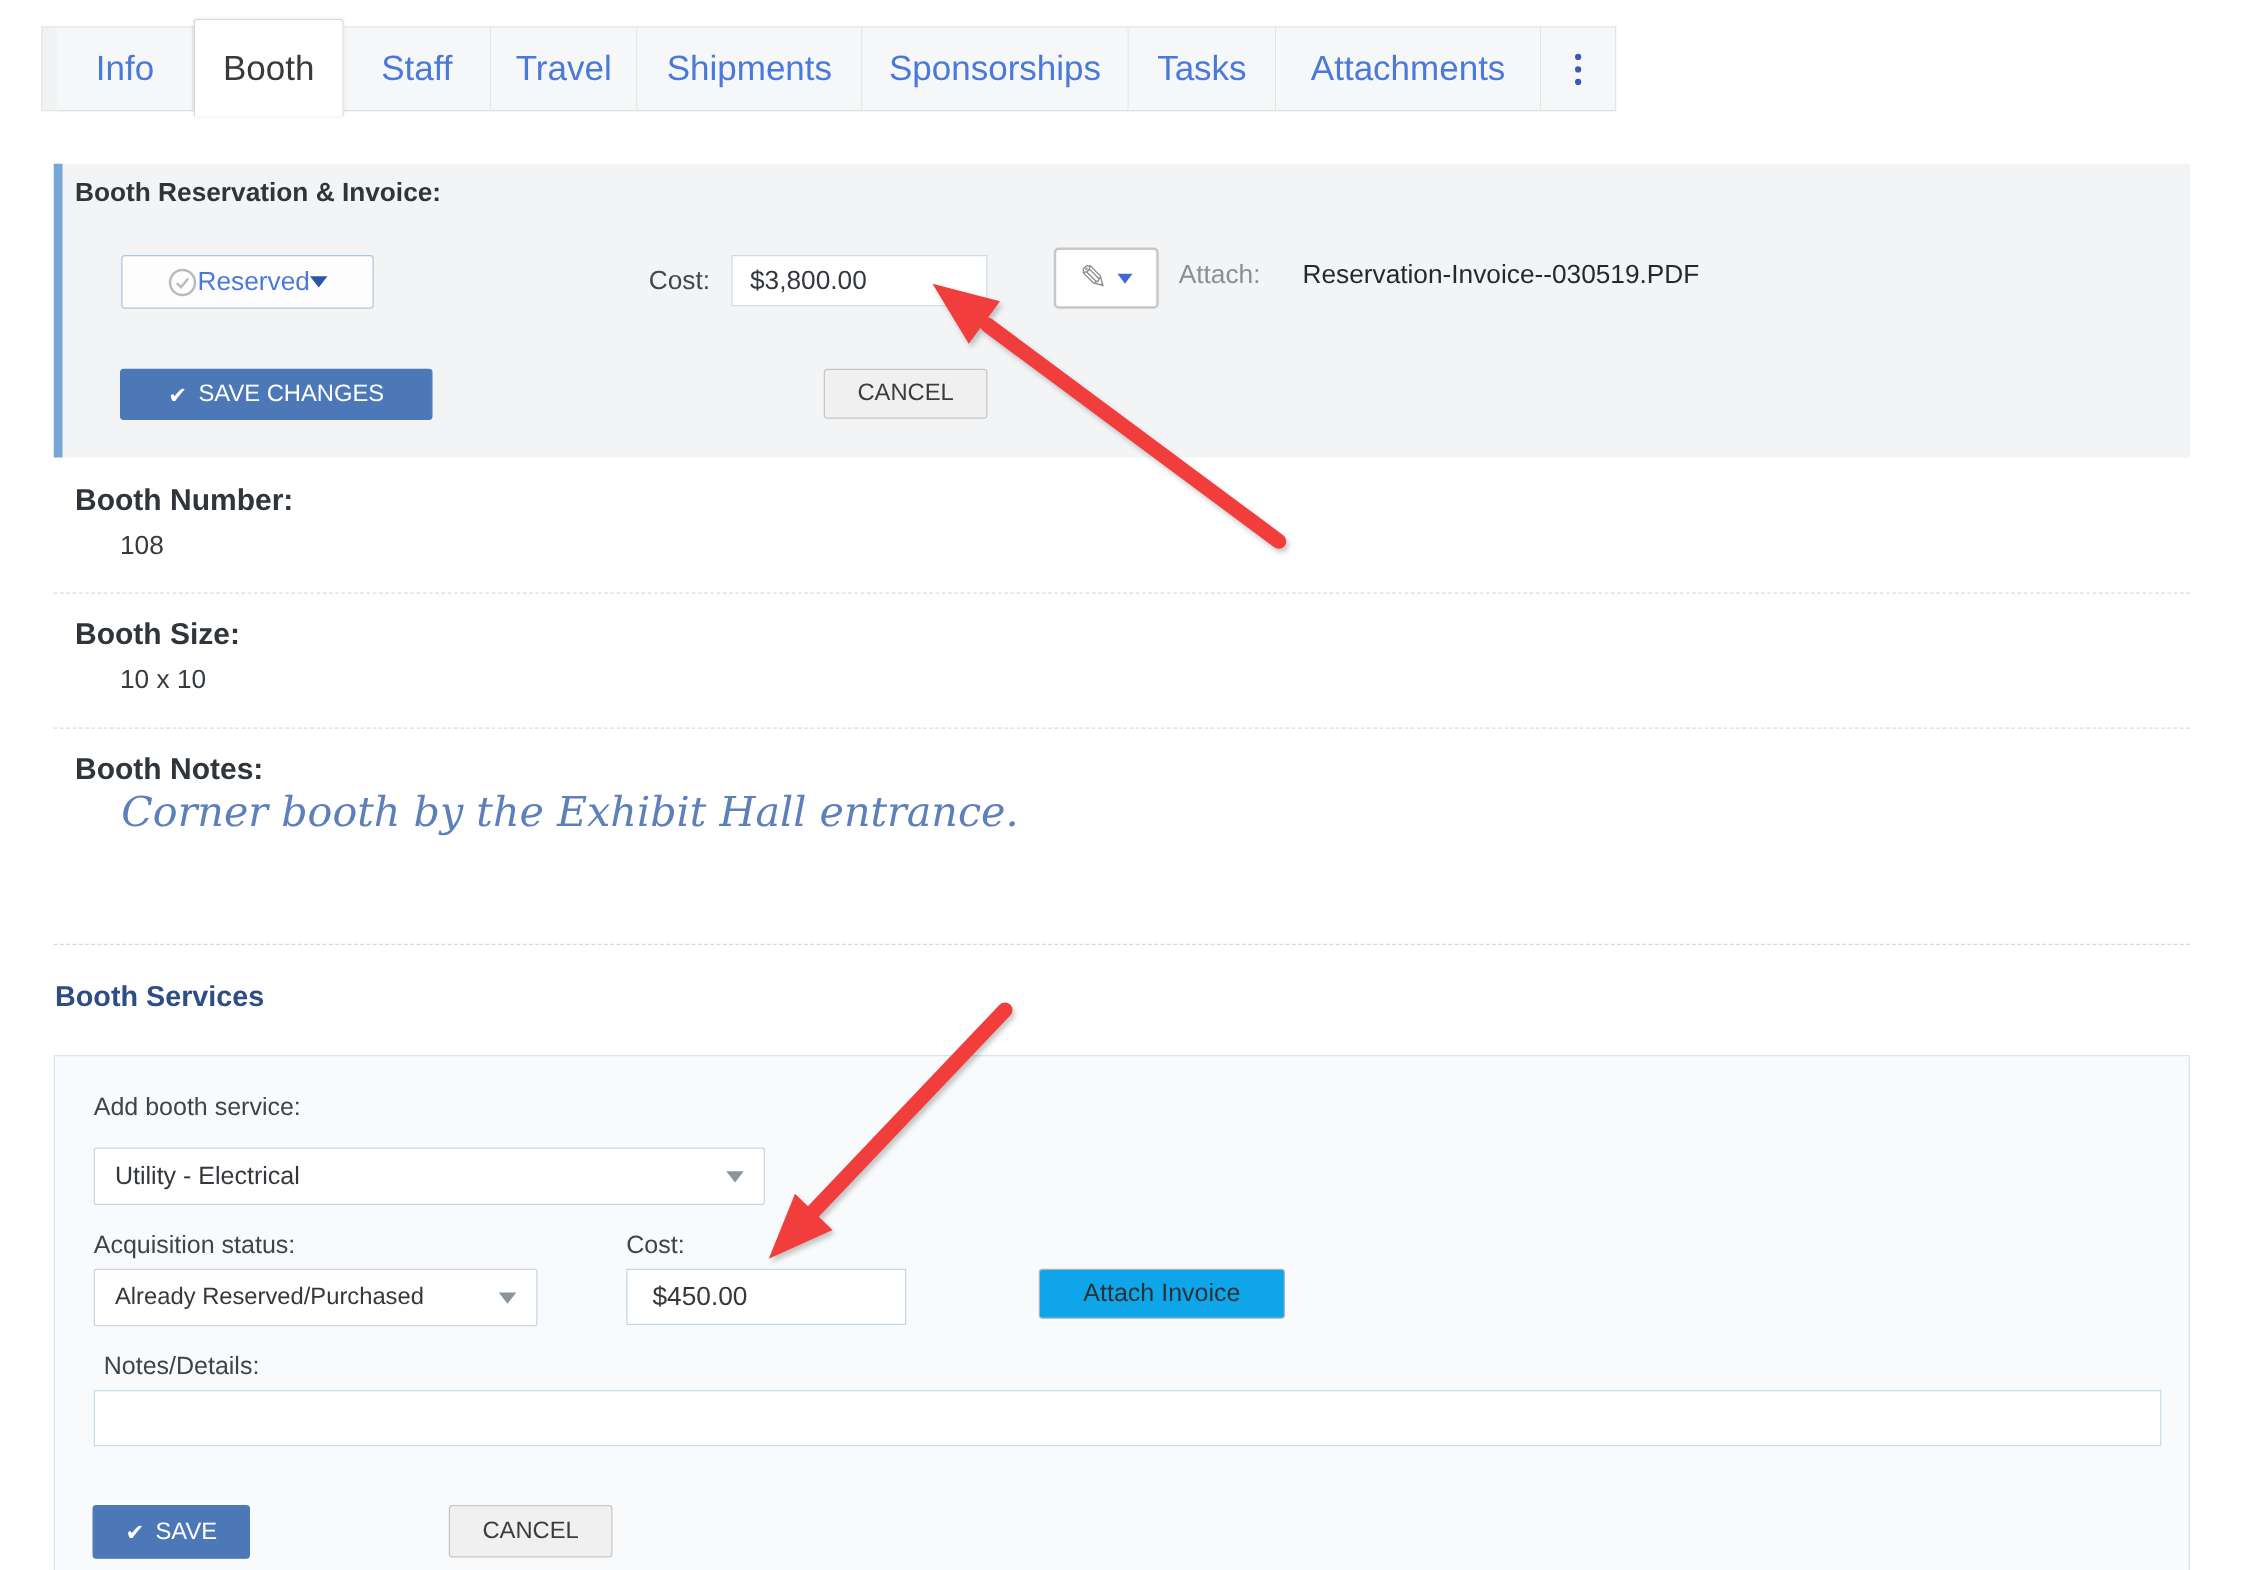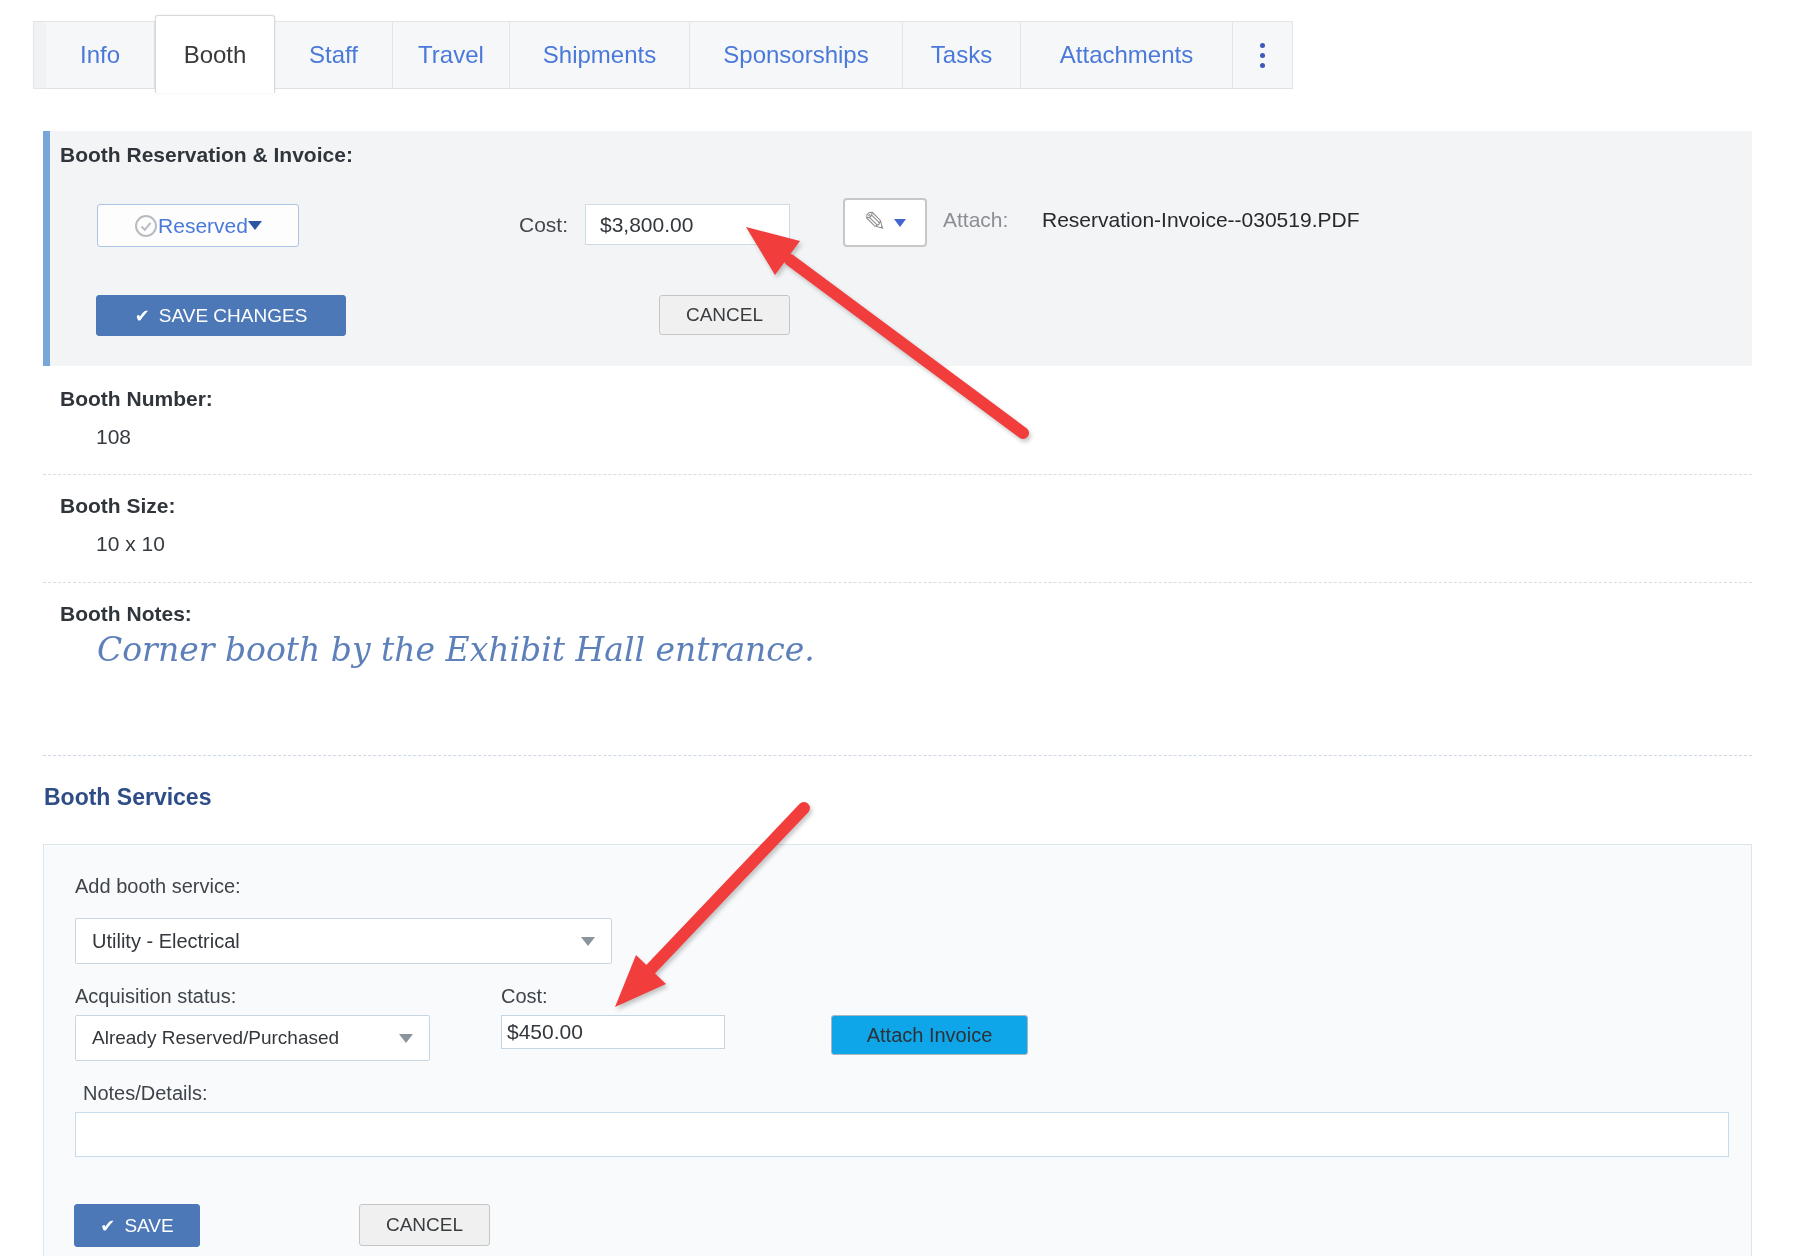--- a/index.html
+++ b/index.html
@@ -2,21 +2,21 @@
 <html><head>
 <meta charset="utf-8">
 <style>
   * { margin:0; padding:0; box-sizing:border-box; }
   body { background:#fff; font-family:"Liberation Sans", sans-serif; }
   #page { position:relative; width:1795px; height:1256px; background:#fff; overflow:hidden; }
 
   
   .tabbar { position:absolute; left:33px; top:21px; height:68px; display:flex; align-items:stretch; z-index:3; }
   .tab-sliver { width:13px; background:#f1f2f3; border:1px solid #e4e5e6; border-right:none; }
-  .tab { background:#f6f7f8; border-top:1px solid #e4e5e6; border-bottom:1px solid #dfe0e1; border-right:1px solid #e4e5e6; color:#4a79d9; font-size:24px; display:flex; align-items:center; justify-content:center; cursor:pointer; }
+  .tab { background:#f6f7f8; border-top:1px solid #e4e5e6; border-bottom:1px solid #dfe0e1; border-right:1px solid #e4e5e6; color:#4a79d9; font-size:28px; display:flex; align-items:center; justify-content:center; cursor:pointer; }
   .tab:first-of-type { border-left:1px solid #e4e5e6; }
   .tab.active { background:#ffffff; color:#37393b; border:1px solid #d8d8d8; border-bottom:none; margin-top:-6px; margin-bottom:-4px; border-radius:3px 3px 0 0; box-shadow:0 0 3px rgba(0,0,0,.07); z-index:4; }
   .tab.t-info{width:109px;} .tab.t-booth{width:120px;} .tab.t-staff{width:118px;}
   .tab.t-travel{width:117px;} .tab.t-ship{width:180px;} .tab.t-spons{width:213px;}
   .tab.t-tasks{width:118px;} .tab.t-attach{width:212px;} .tab.t-more{width:60px;}
   .kebab { display:flex; flex-direction:column; gap:5px; }
   .kebab i { width:5px; height:5px; border-radius:50%; background:#3e58b8; display:block; }
 
   
   .sec1 { position:absolute; left:43px; top:131px; width:1709px; height:235px; background:#f2f4f6;padding-left:14px; }
@@ -37,33 +37,33 @@
   .invoice-label { position:absolute; left:900px; top:77px; font-size:21px; color:#8b8f94; }
   .invoice-file  { position:absolute; left:999px; top:77px; font-size:21px; color:#26292c; }
 
   .btn-blue { background:#4c78b8; color:#fff; border:1px solid #4c78b8; border-radius:3px; font-size:19px; display:flex; align-items:center; justify-content:center; gap:9px; cursor:pointer; font-family:"Liberation Sans",sans-serif; }
   .btn-gray { background:#f0f0f0; color:#3a3d40; border:1px solid #c6c6c6; border-radius:3px; font-size:19px; display:flex; align-items:center; justify-content:center; cursor:pointer; font-family:"Liberation Sans",sans-serif; }
   .save-changes { position:absolute; left:53px; top:164px; width:250px; height:41px; }
   .cancel1 { position:absolute; left:616px; top:164px; width:131px; height:40px; }
   .chk { font-size:18px; }
 
   
-  .fld-label { position:absolute; left:60px; font-size:21px; font-weight:bold; color:#2f353b; }
+  .fld-label { position:absolute; left:60px; font-size:24px; font-weight:bold; color:#2f353b; }
   .fld-value { position:absolute; left:96px; font-size:21px; color:#363b40; }
   .dash { position:absolute; left:43px; width:1709px; border-top:1px dashed #dcdcdc; }
   .note-value { position:absolute; left:97px; top:630px; font-size:33px; color:#5d80ba; font-family:"DejaVu Serif", serif; font-style:italic; }
   .big-divider { position:absolute; left:43px; top:755px; width:1709px; border-top:1px dashed #ccd9e4; }
 
   
   .svc-heading { position:absolute; left:44px; top:784px; font-size:23px; font-weight:bold; color:#2e4d86; }
   .svc-box { position:absolute; left:43px; top:844px; width:1709px; height:440px; background:#f8fafc; border:1px solid #dbe5ec; }
   .svc-box .lbl { position:absolute; font-size:20px; color:#3f444a; }
   .fake-select { position:absolute; background:#fff; border:1px solid #c9d6e2; border-radius:2px; display:flex; align-items:center; font-size:20px; color:#34383c; padding:16px 16px; justify-content:space-between; cursor:pointer; }
   .sel-caret { width:0; height:0; border-left:7px solid transparent; border-right:7px solid transparent; border-top:9px solid #8a949c; }
-  .cost-input2 { position:absolute; left:457px; top:170px; width:224px; height:34px; background:#fff; border:1px solid #c2d6e6; font-size:21px; color:#34383c; padding-left:5px; font-family:"Liberation Sans",sans-serif; }
+  .cost-input2 { position:absolute; left:457px; top:170px; width:224px; height:45px; background:#fff; border:1px solid #c2d6e6; font-size:21px; color:#34383c; padding-left:20px; font-family:"Liberation Sans",sans-serif; }
   .attach-btn { position:absolute; left:787px; top:170px; width:197px; height:40px; background:#0ea5e9; border:1px solid #a9b6c1; border-radius:3px; font-size:20px; color:#2d3237; display:flex; align-items:center; justify-content:center; cursor:pointer; }
   .notes-input { position:absolute; left:31px; top:267px; width:1654px; height:45px; background:#fff; border:1px solid #c7dcec; font-size:20px; padding-left:12px; font-family:"Liberation Sans",sans-serif; }
   .save2 { position:absolute; left:30px; top:359px; width:126px; height:43px; }
   .cancel2 { position:absolute; left:315px; top:359px; width:131px; height:42px; }
 
   
   .arrow-svg { position:absolute; pointer-events:none; z-index:9; filter:drop-shadow(2px 3px 2px rgba(0,0,0,.22)); }
 </style>
 </head>
 <body>

